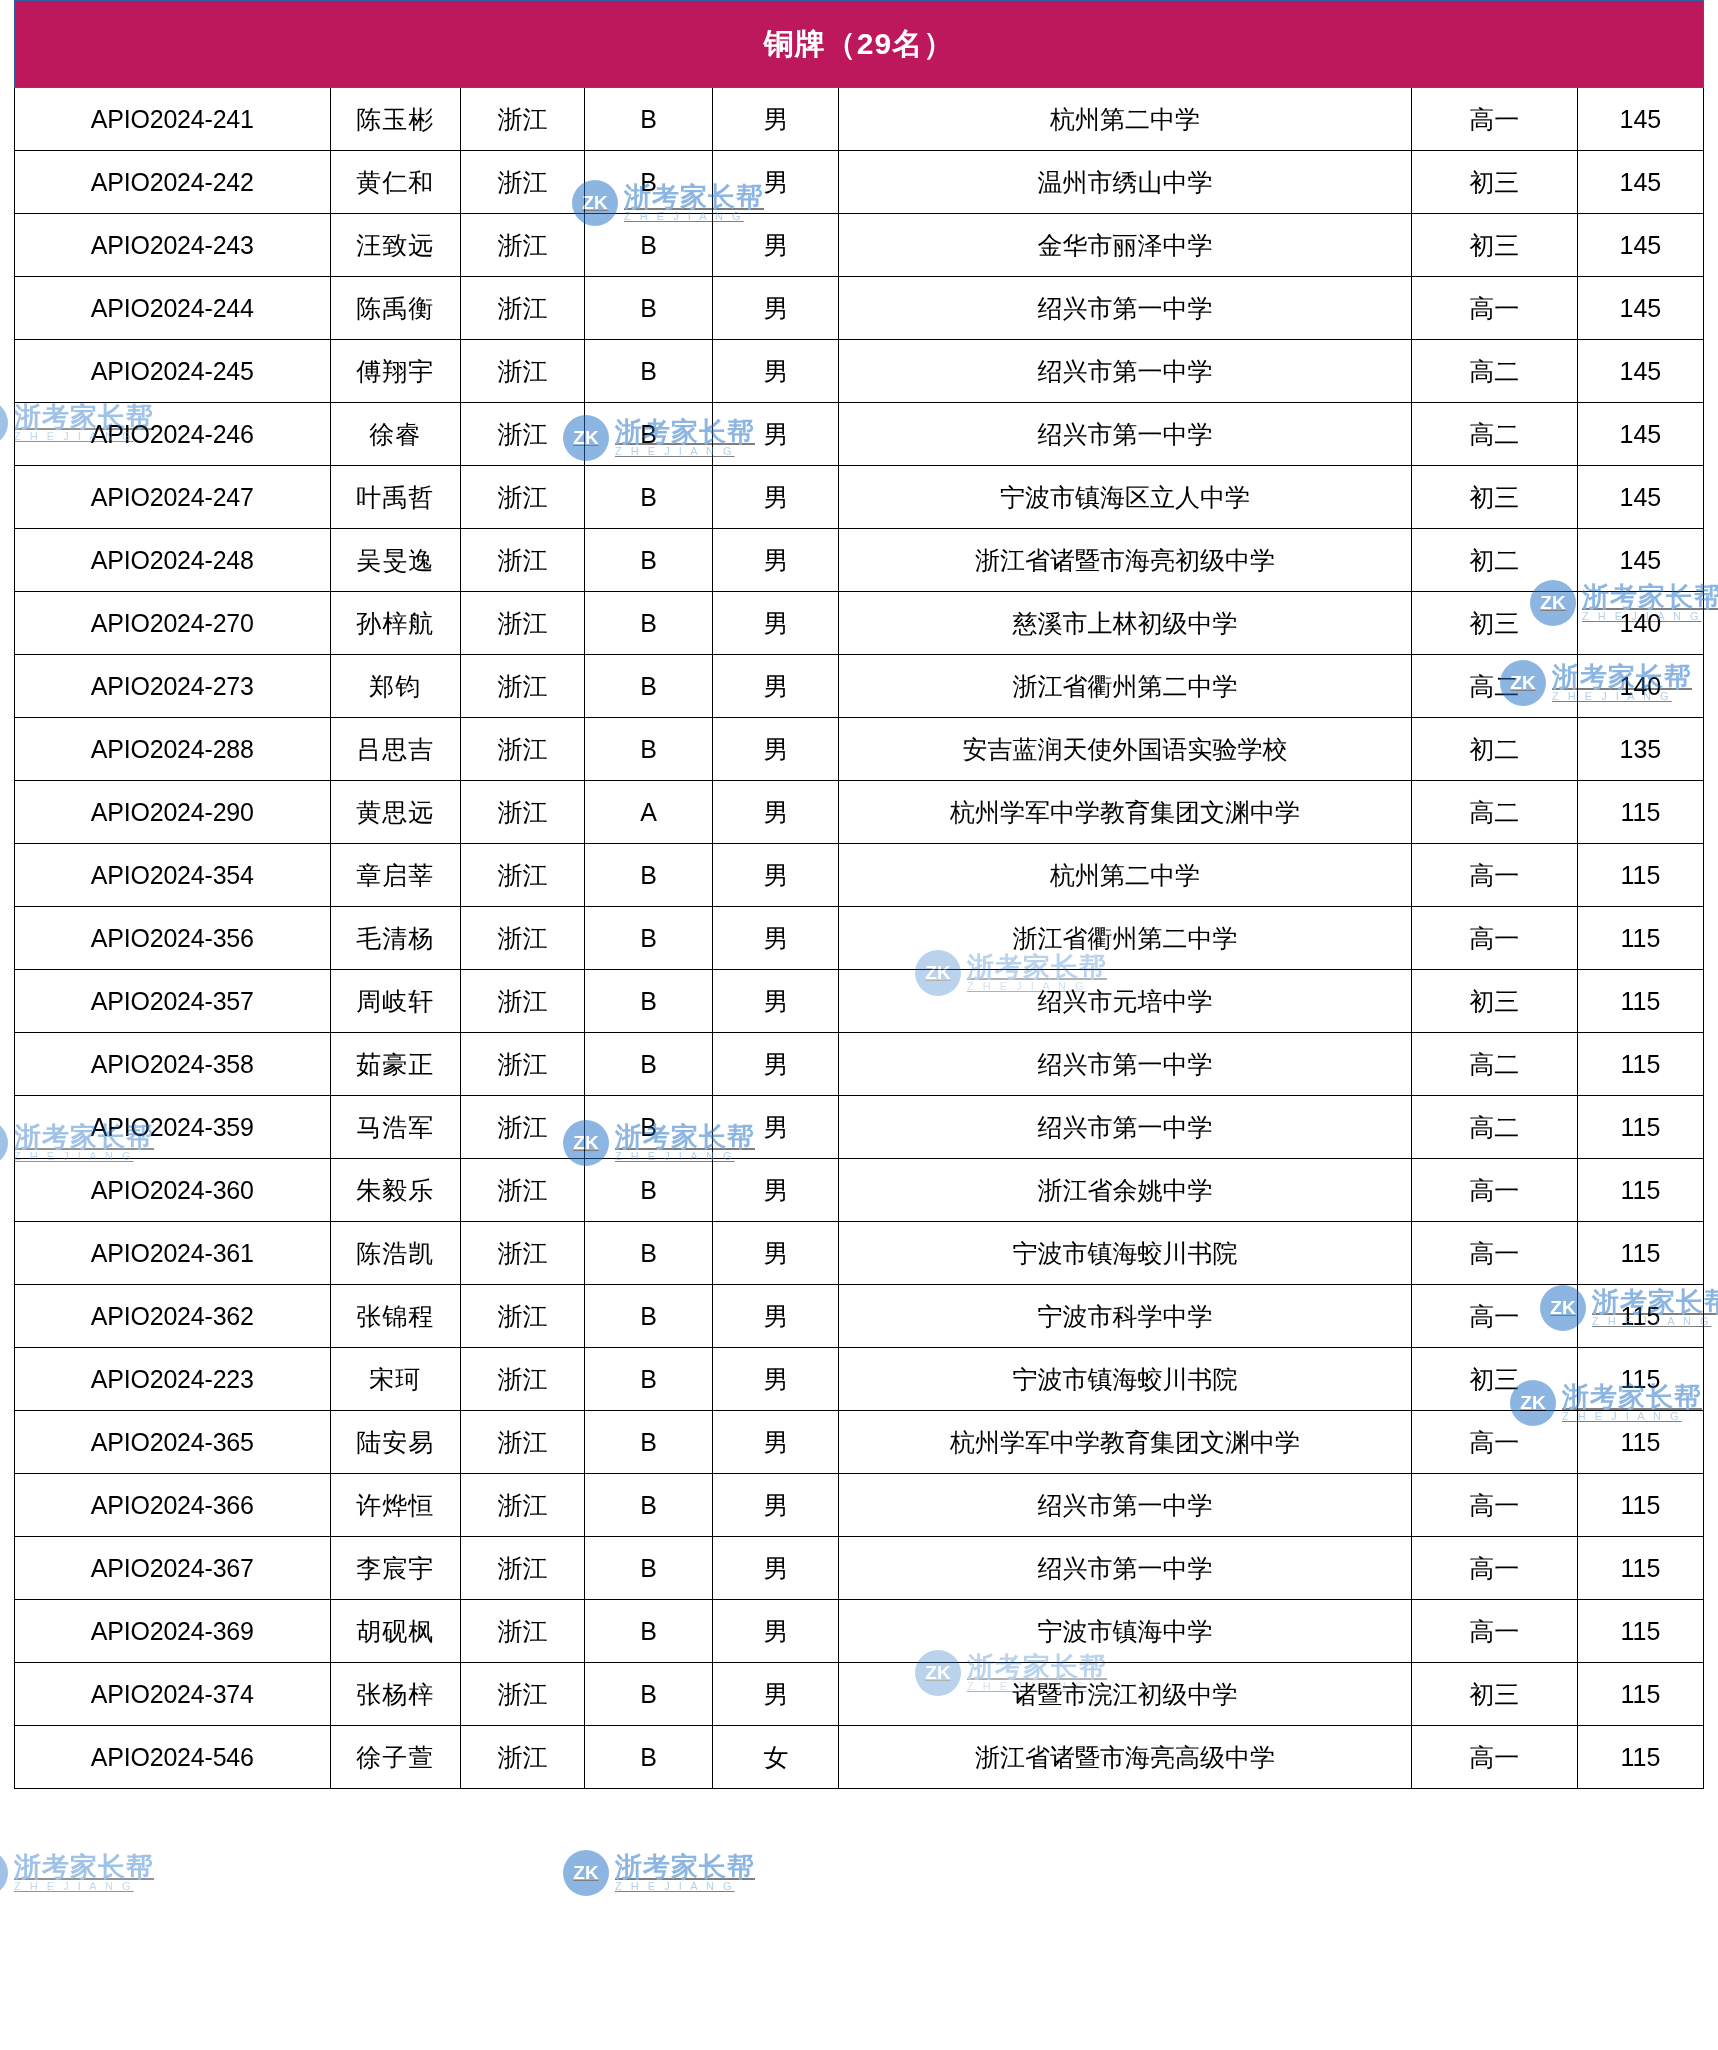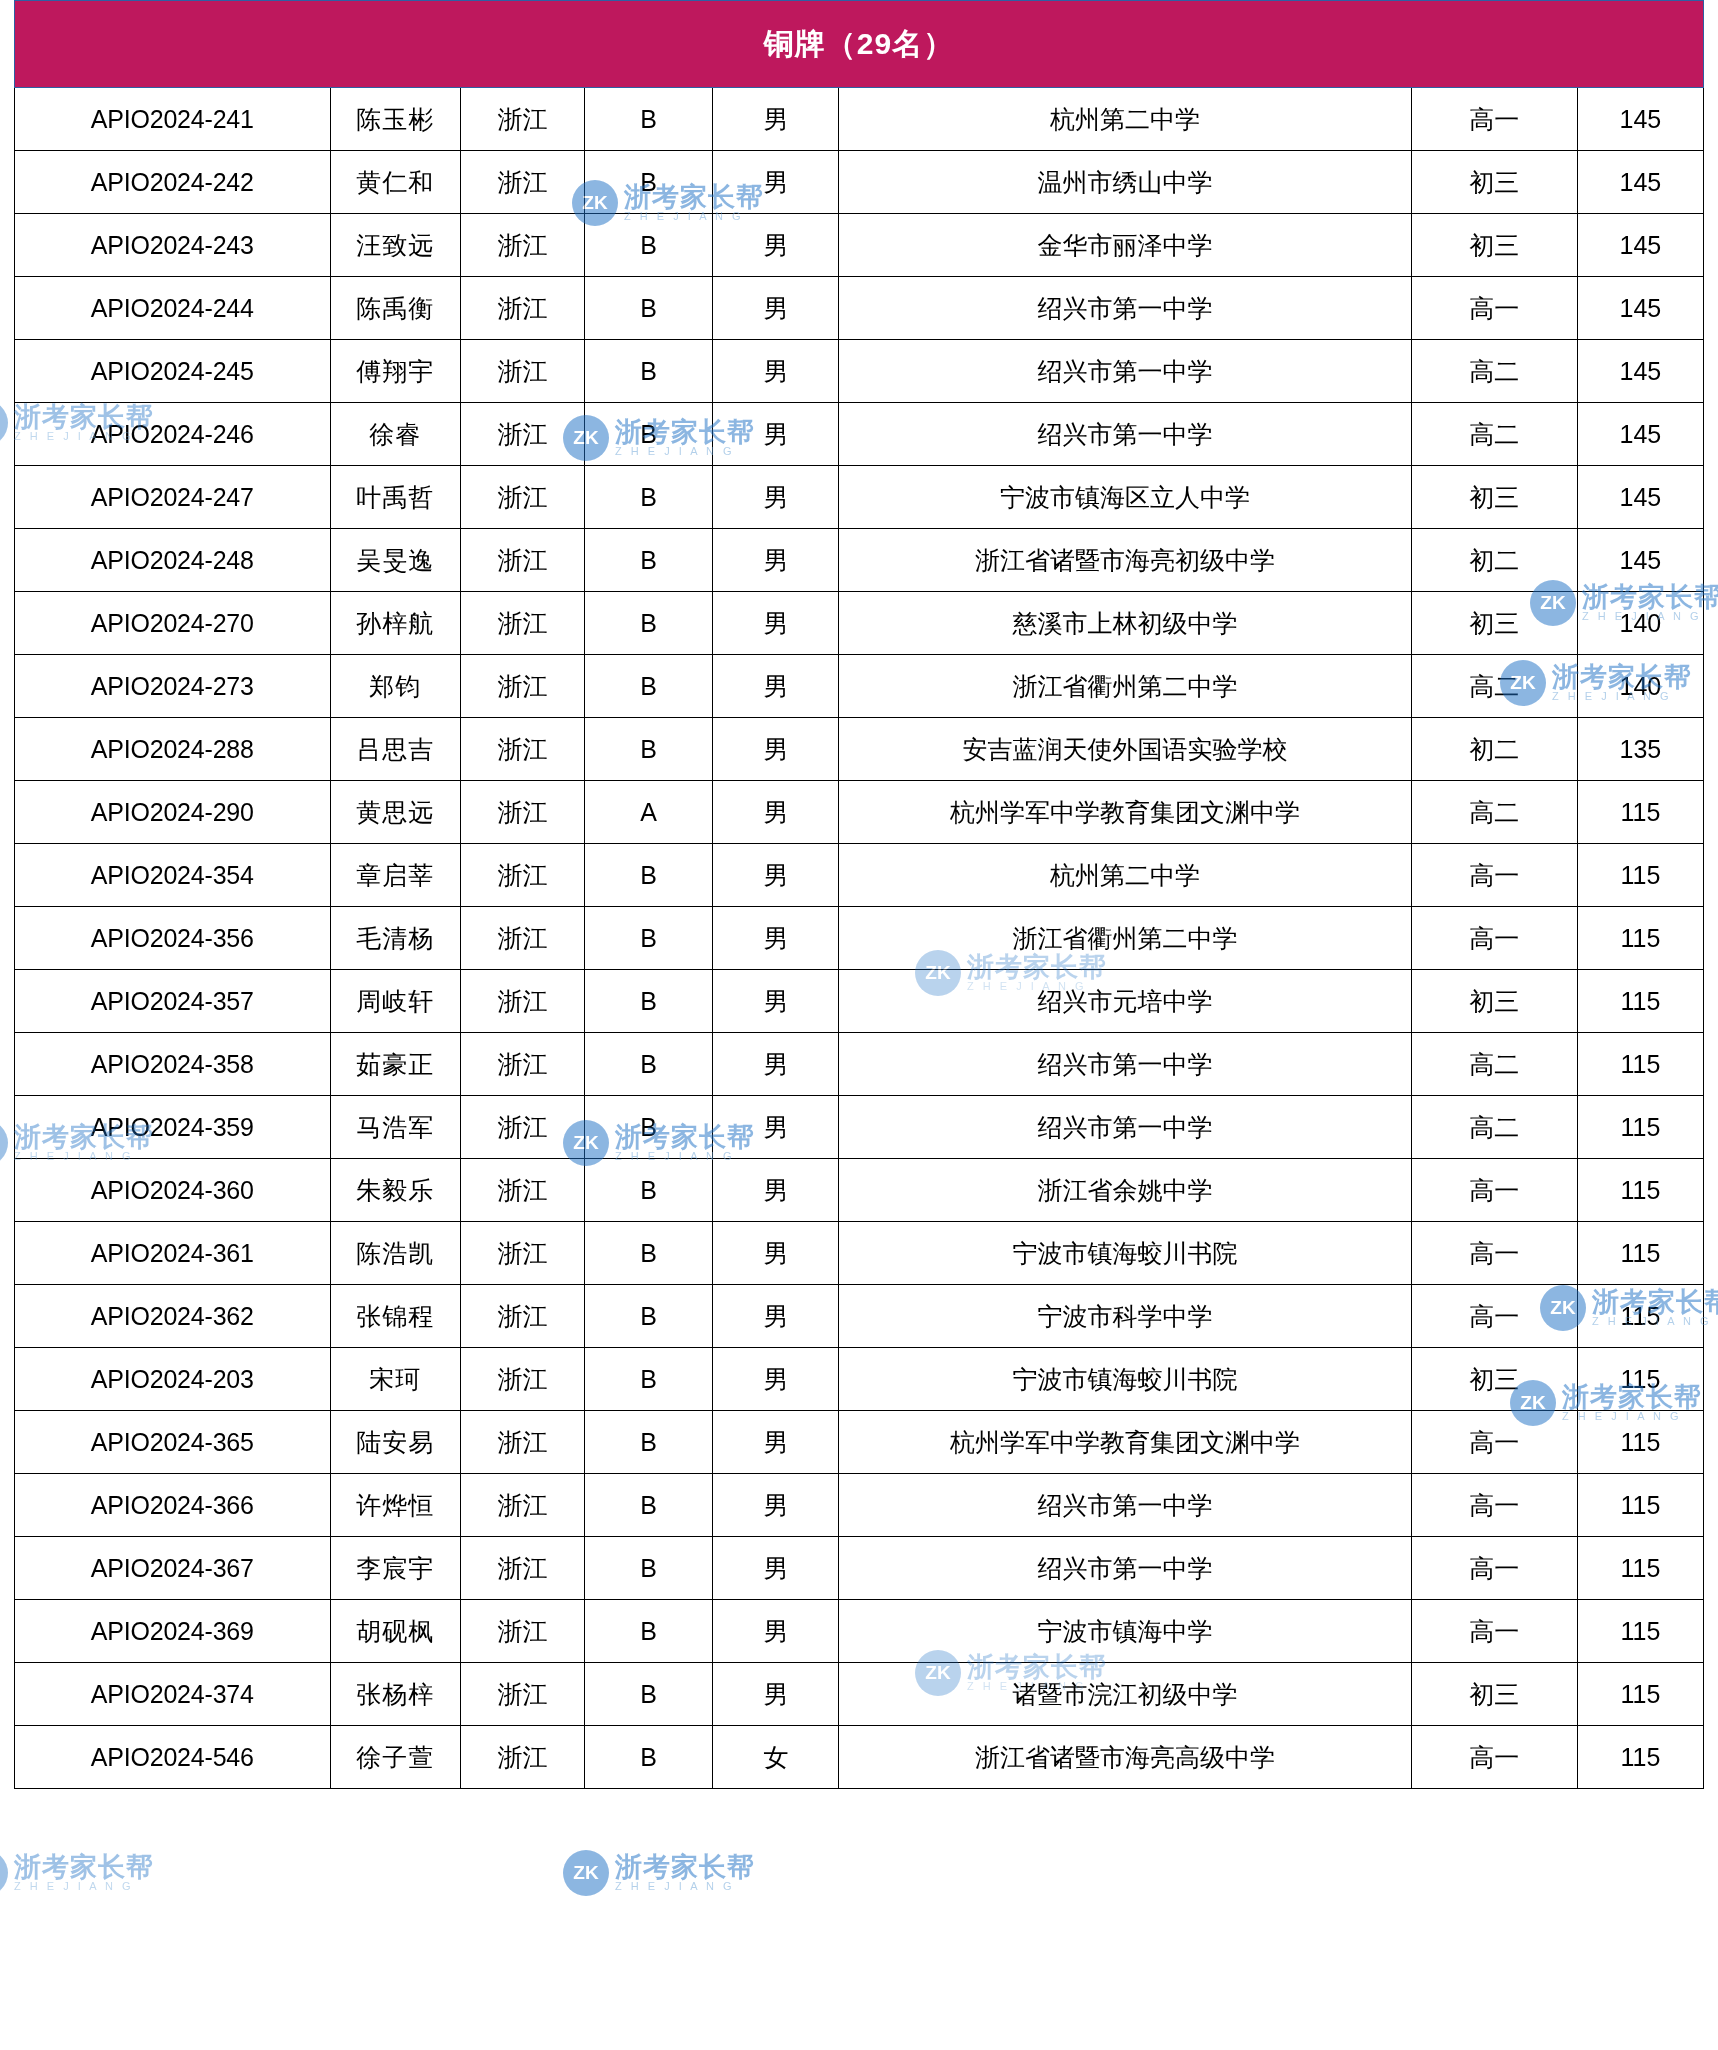--- a/index.html
+++ b/index.html
@@ -67,20 +67,21 @@
     position: absolute;
     pointer-events: none;
     user-select: none;
     opacity: 0.5;
     transform-origin: center center;
   }
   .wm .wm-inner {
     display: flex;
     align-items: center;
     gap: 6px;
+    text-decoration: underline;
   }
   .wm-badge {
     width: 46px;
     height: 46px;
     border-radius: 50%;
     background: #1c6fc4;
     color: #ffffff;
     font-size: 19px;
     font-weight: bold;
     display: flex;
@@ -325,21 +326,21 @@
         <td class="id-cell">APIO2024-362</td>
         <td class="name-cell">张锦程</td>
         <td class="prov-cell">浙江</td>
         <td class="group-cell">B</td>
         <td class="gender-cell">男</td>
         <td class="school-cell">宁波市科学中学</td>
         <td class="grade-cell">高一</td>
         <td class="score-cell">115</td>
       </tr>
       <tr>
-        <td class="id-cell">APIO2024-203</td>
+        <td class="id-cell">APIO2024-223</td>
         <td class="name-cell">宋珂</td>
         <td class="prov-cell">浙江</td>
         <td class="group-cell">B</td>
         <td class="gender-cell">男</td>
         <td class="school-cell">宁波市镇海蛟川书院</td>
         <td class="grade-cell">初三</td>
         <td class="score-cell">115</td>
       </tr>
       <tr>
         <td class="id-cell">APIO2024-365</td>

